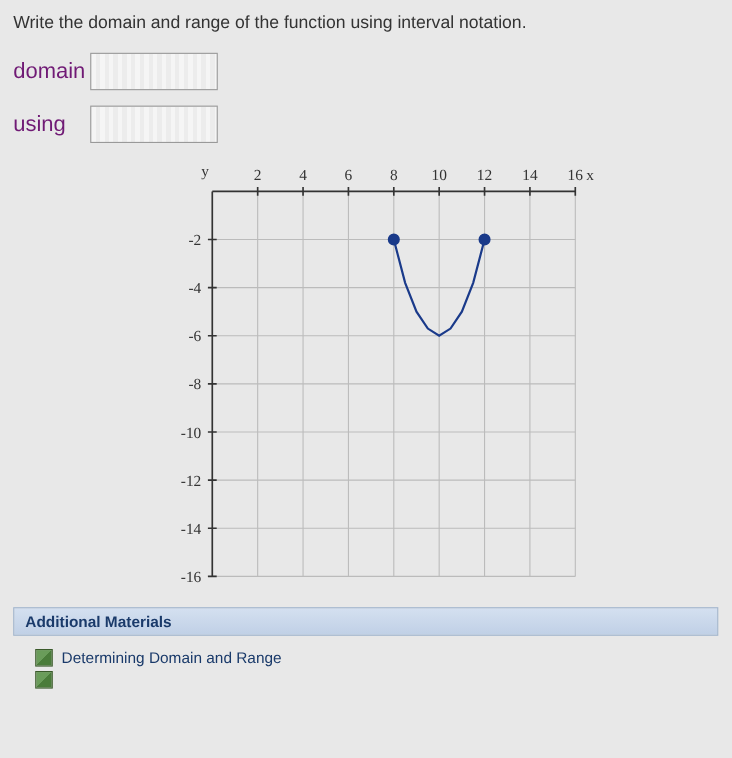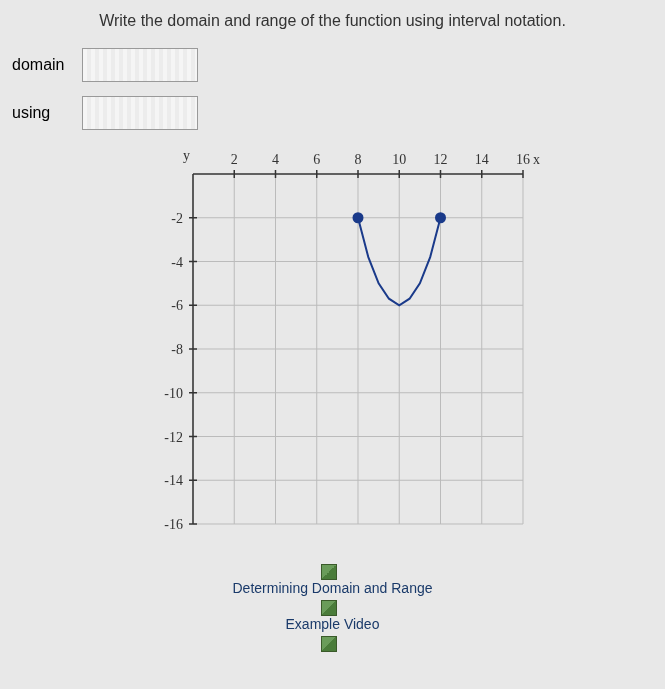--- a/index.html
+++ b/index.html
@@ -6,30 +6,29 @@
       margin: 0;
       padding: 12px;
       font-family: Arial, sans-serif;
       background: #e8e8e8;
       width: 641px;
     }
     .question-text {
       font-size: 16px;
       color: #333;
       margin-bottom: 18px;
-      text-align: center;
     }
     .input-row {
       display: flex;
       align-items: center;
       margin-bottom: 14px;
     }
     .input-label {
-      font-size: 16px;
-      color: #000000;
+      font-size: 20px;
+      color: #701a75;
       width: 70px;
     }
     .answer-box {
       width: 110px;
       height: 30px;
       border: 1px solid #999;
       background: repeating-linear-gradient(
         90deg,
         #f5f5f5 0px,
         #f5f5f5 4px,
@@ -59,21 +58,20 @@
     .am-list {
       padding: 10px 20px;
     }
     .am-item {
       display: flex;
       align-items: center;
       font-size: 14px;
       color: #1a3a6a;
       padding: 2px 0;
       cursor: pointer;
-      flex-direction: column;
     }
     .am-icon {
       display: inline-block;
       width: 14px;
       height: 14px;
       margin-right: 8px;
       background: linear-gradient(135deg, #6a9c5a 50%, #4a7c3a 50%);
       border: 1px solid #3a5a2a;
     }
   </style>
@@ -147,26 +145,23 @@
       <text x="60" y="385" text-anchor="end" font-size="14" font-family="Georgia, serif" fill="#333">-16</text>
       <text x="67" y="16" text-anchor="end" font-size="14" font-family="Georgia, serif" fill="#333">y</text>
       <text x="410" y="20" text-anchor="start" font-size="14" font-family="Georgia, serif" fill="#333">x</text>
       <path d="M235 73.75 L245.3125 113.125 L255.625 139.375 L265.9375 154.6875 L276.25 161.25 L286.5625 154.6875 L296.875 139.375 L307.1875 113.125 L317.5 73.75 " fill="none" stroke="#1a3a8a" stroke-width="2"></path>
       <circle cx="235" cy="73.75" r="4.5" fill="#1a3a8a" stroke="#1a3a8a" stroke-width="2"></circle>
       <circle cx="317.5" cy="73.75" r="4.5" fill="#1a3a8a" stroke="#1a3a8a" stroke-width="2"></circle>
     </svg>
 </div>
 
 <div class="additional-materials">
+  <div class="am-header">Additional Materials</div>
   <div class="am-list">
     <div class="am-item">
       <span class="am-icon"></span>
       <span>Determining Domain and Range</span>
-    </div>
-    <div class="am-item">
-      <span class="am-icon"></span>
-      <span>Example Video</span>
     </div>
     <div class="am-item">
       <span class="am-icon"></span>
     </div>
   </div>
 </div>
 
 </body></html>

